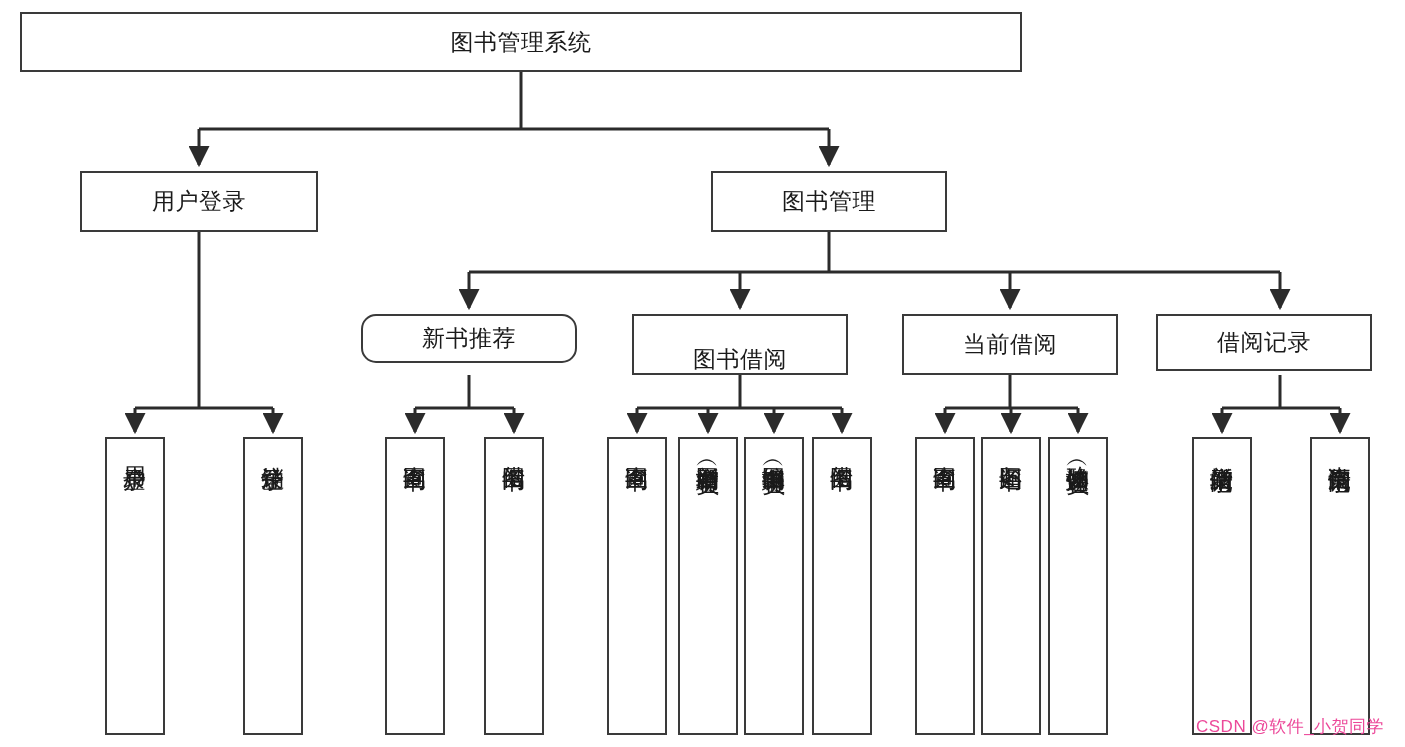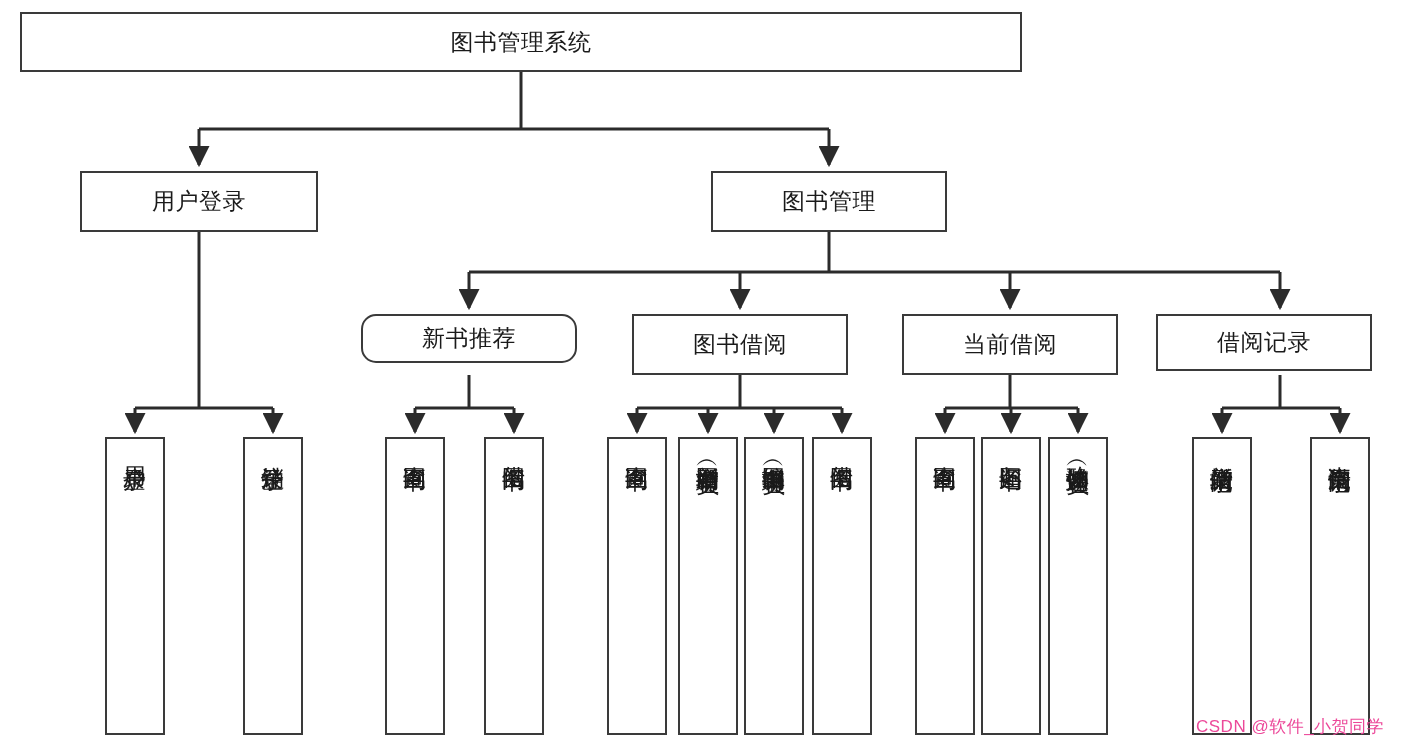--- a/index.html
+++ b/index.html
@@ -131,21 +131,21 @@
   <div class="node horiz" style="left:80px; top:171px; width:238px; height:61px;">
     <span class="label">用户登录</span>
   </div>
   <div class="node horiz" style="left:711px; top:171px; width:236px; height:61px;align-items:center;">
     <span class="label">图书管理</span>
   </div>
 
   <div class="node horiz" style="left:361px; top:314px; width:216px; height:49px;border-radius:15px;">
     <span class="label">新书推荐</span>
   </div>
-  <div class="node horiz" style="left:632px; top:314px; width:216px; height:61px;">
+  <div class="node horiz" style="left:632px; top:314px; width:216px; height:61px;align-items:flex-end;">
     <span class="label">图书借阅</span>
   </div>
   <div class="node horiz" style="left:902px; top:314px; width:216px; height:61px;">
     <span class="label">当前借阅</span>
   </div>
   <div class="node horiz" style="left:1156px; top:314px; width:216px; height:57px;">
     <span class="label">借阅记录</span>
   </div>
 
   <div class="node vert" style="left:105px; top:437px; width:60px; height:298px;">

